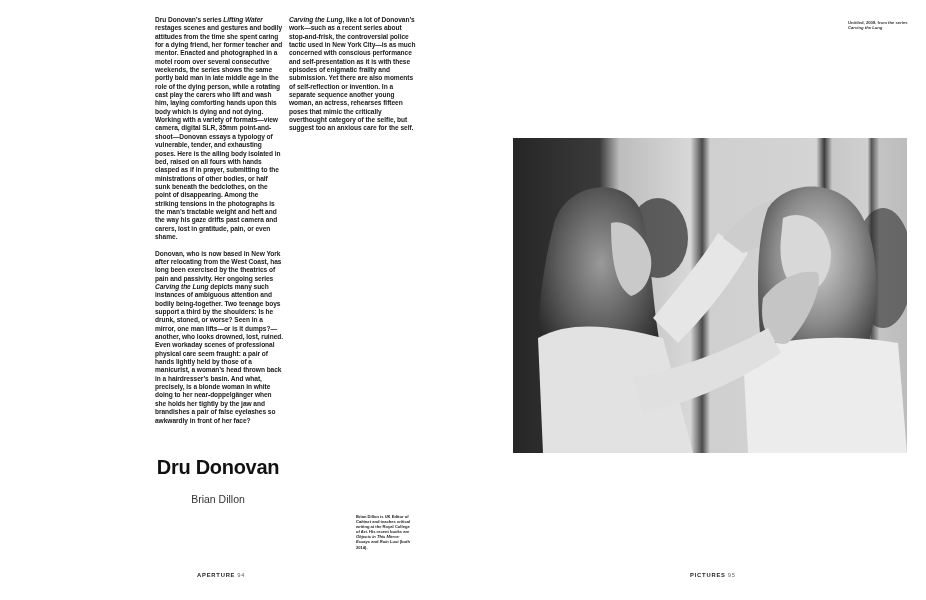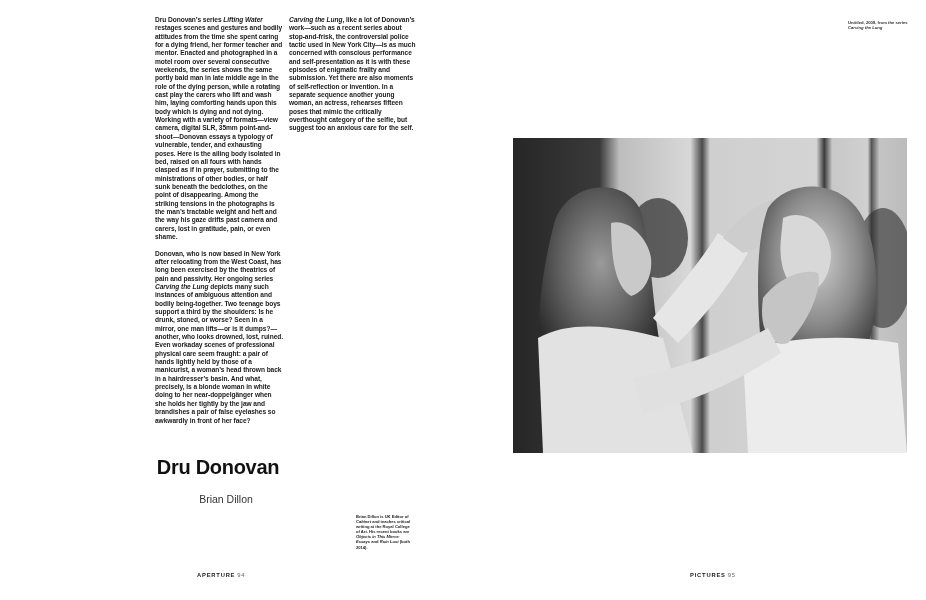--- a/index.html
+++ b/index.html
@@ -22,21 +22,21 @@
   .caption i { font-style: italic; }
   .photo {
     position: absolute; left: 513px; top: 138px; width: 394px; height: 315px;
     background: #2a2a2a; overflow: hidden;
   }
   .title {
     position: absolute; left: 140px; top: 456px; width: 156px; text-align: center;
     font-size: 20px; font-weight: bold; letter-spacing: -0.3px; color: #111;
   }
   .byline {
-    position: absolute; left: 148px; top: 493px; width: 156px; text-align: center;
+    position: absolute; left: 140px; top: 493px; width: 156px; text-align: center;
     font-size: 10.5px; font-weight: normal; color: #333;
   }
   .bio {
     position: absolute; left: 356px; top: 514px; width: 56px;
     font-size: 4.1px; line-height: 5.1px; font-weight: bold; color: #222;
   }
   .bio i { font-style: italic; }
   .folio {
     position: absolute; top: 572px; font-size: 5.8px; font-weight: bold;
     letter-spacing: 0.8px; color: #222;

